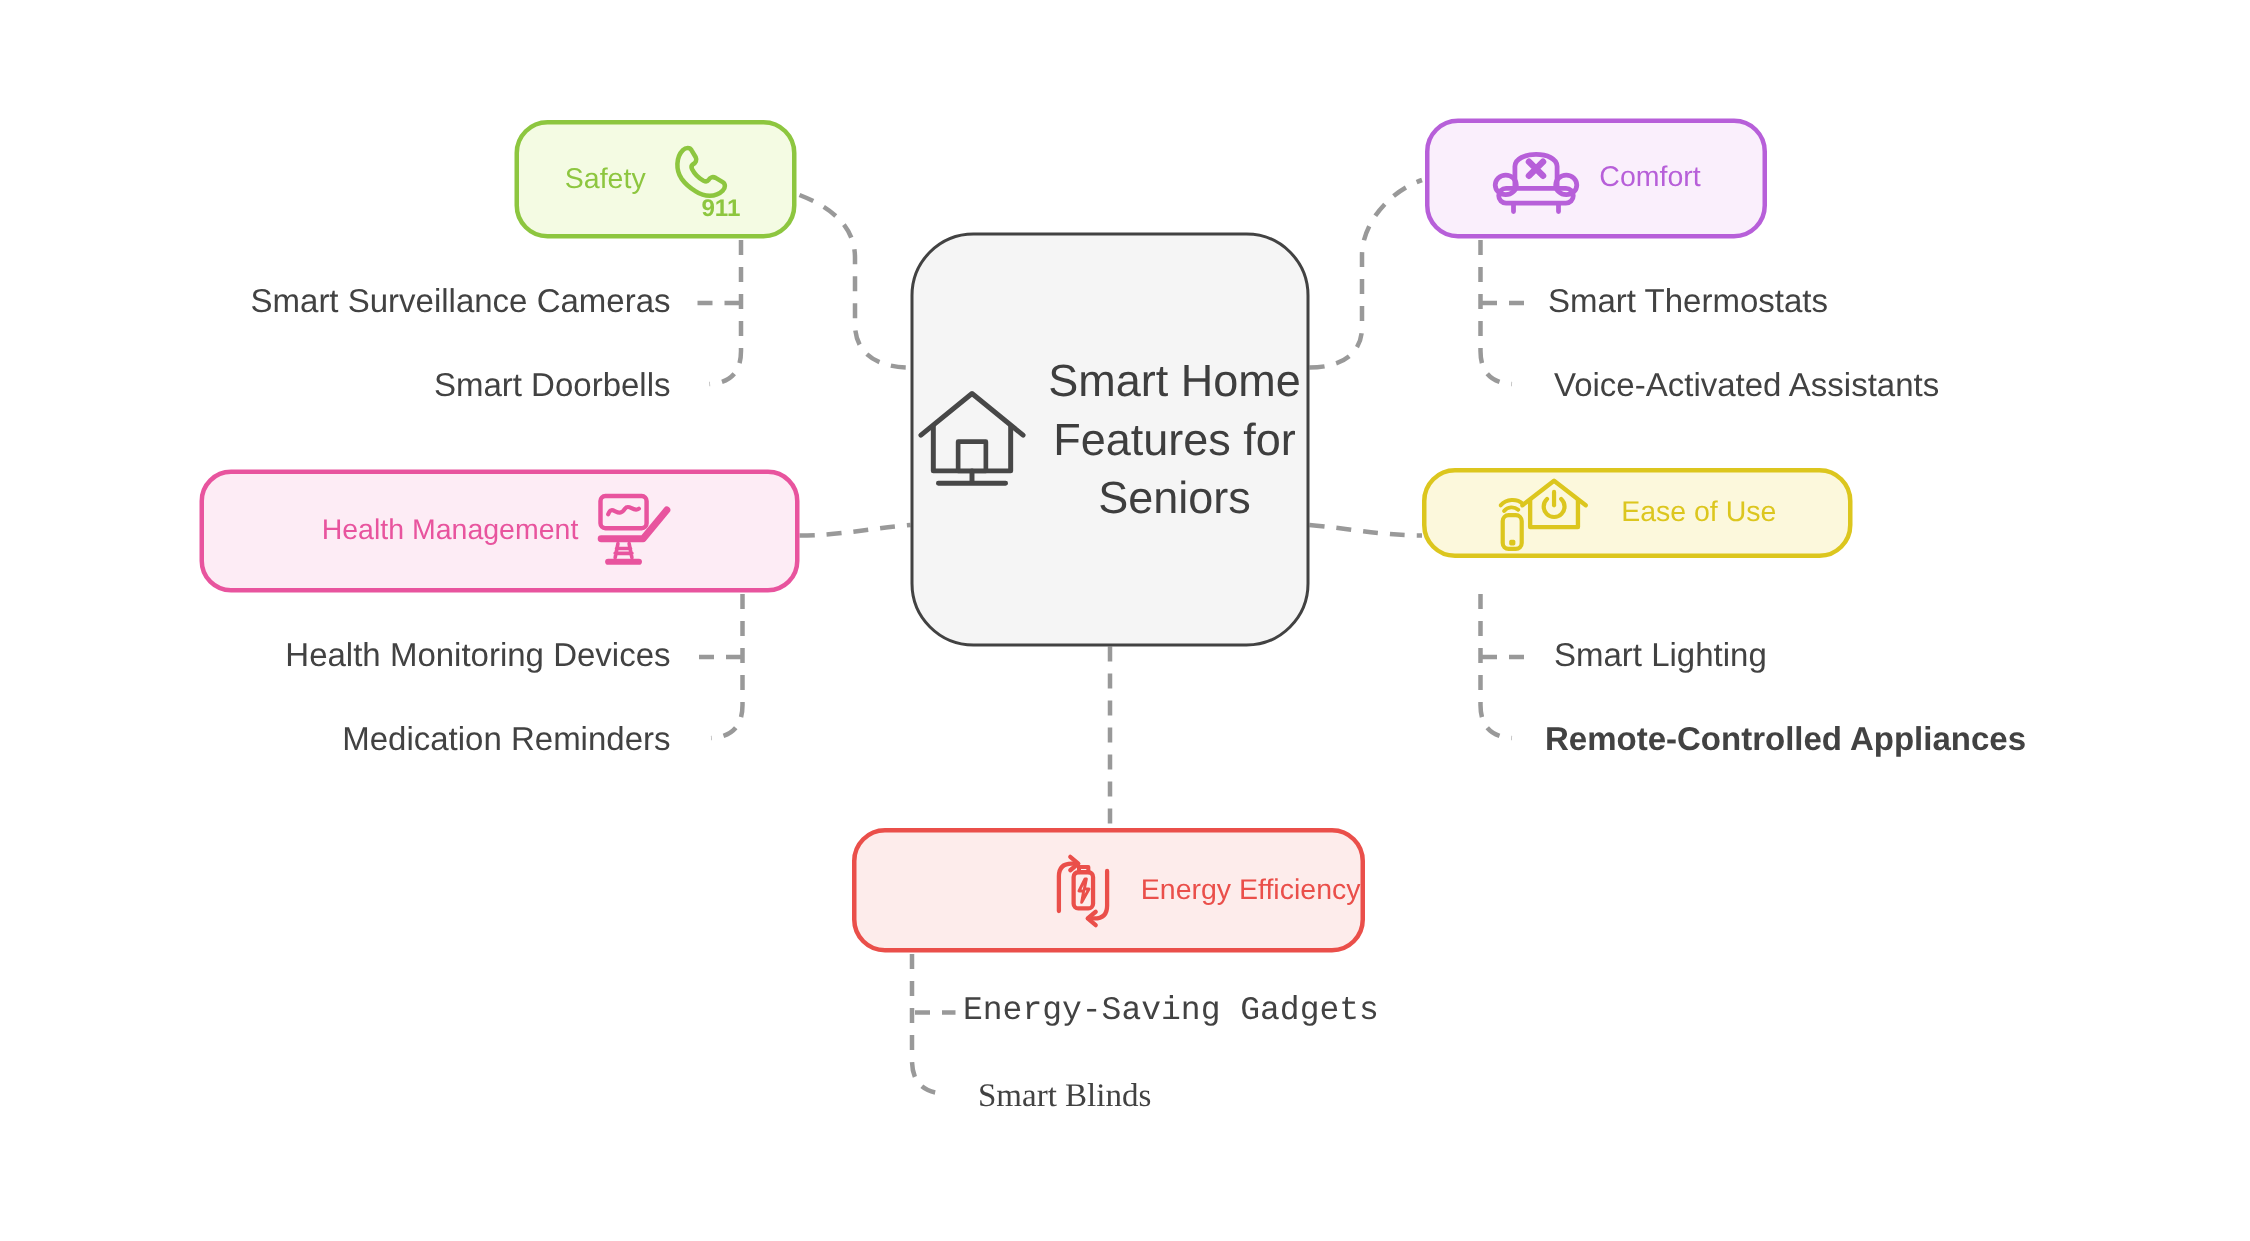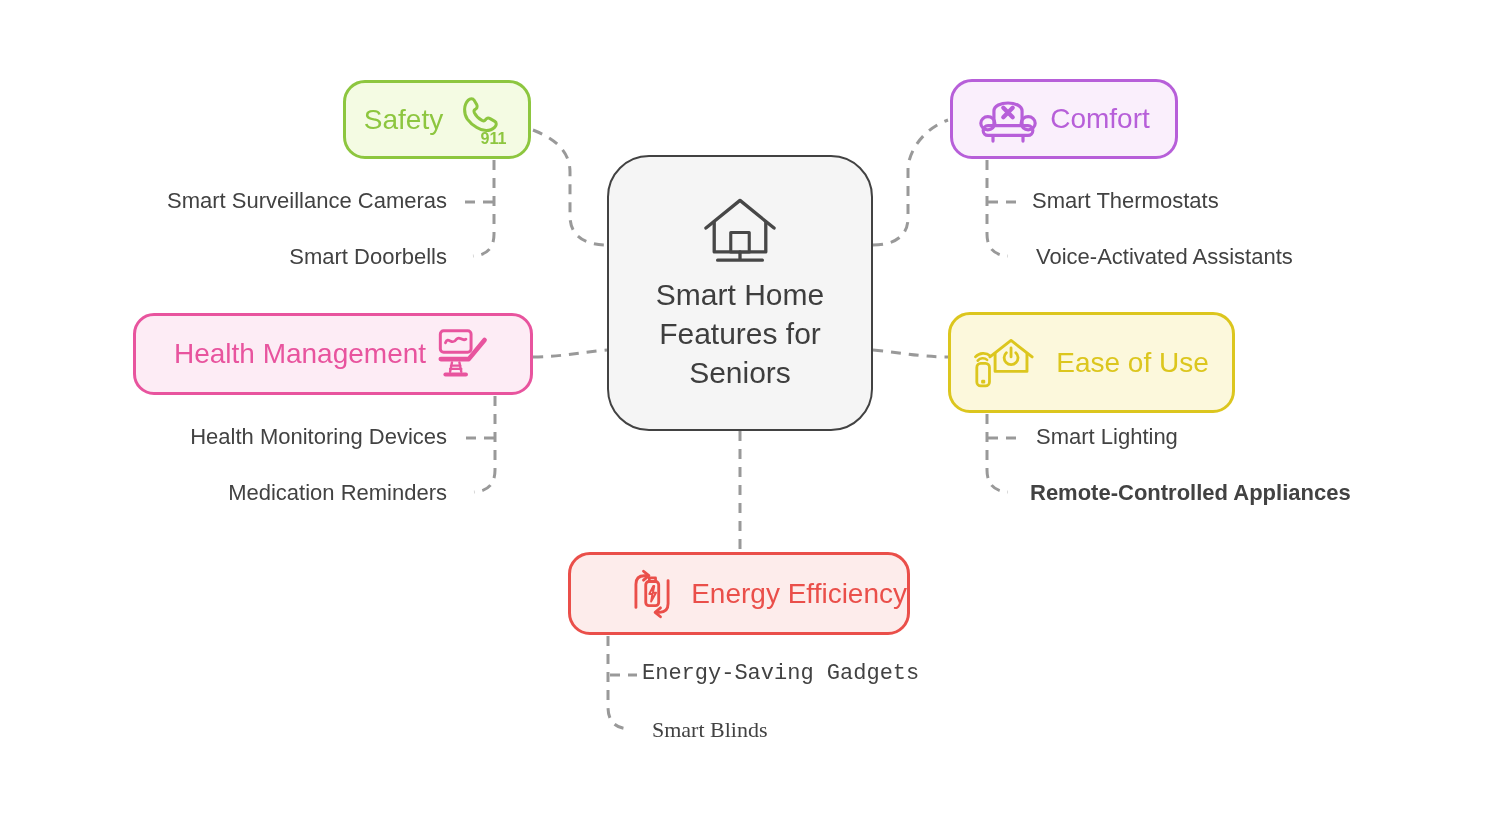--- a/index.html
+++ b/index.html
@@ -6,36 +6,36 @@
   #canvas {
     position:relative; width:1500px; height:827px; background:#ffffff; overflow:hidden;
     font-family:"Liberation Sans","DejaVu Sans",sans-serif;
   }
   #connectors { position:absolute; left:0; top:0; z-index:0; }
   .node { position:absolute; z-index:2; box-sizing:border-box; display:flex; align-items:center; justify-content:center; }
 
   .center-node {
     left:607px; top:155px; width:266px; height:276px;
     background:#f5f5f5; border:2.6px solid #424242; border-radius:42px;
-    flex-direction:column; gap:8px; color:#474747;
+    flex-direction:row; gap:8px; color:#474747;
   }
   .center-label {
     font-size:30px; line-height:39px; color:#3e3e3e; text-align:center; width:205px;
   }
 
   .branch-node {
     border:3px solid var(--accent); background:var(--fill); color:var(--accent);
     border-radius:22px; gap:12px;
   }
-  .branch-label { font-size:28px; white-space:nowrap; }
+  .branch-label { font-size:19px; white-space:nowrap; }
 
   .safety  { left:343px; top:80px;  width:188px; height:79px; }
   .comfort { left:950px; top:79px;  width:228px; height:80px; }
   .health  { left:133px; top:313px; width:400px; height:82px;border-radius:21px; }
-  .ease    { left:948px; top:312px; width:287px; height:101px; gap:22px; }
+  .ease    { left:948px; top:312px; width:287px; height:60px; gap:22px; }
   .energy  { left:568px; top:552px; width:342px; height:83px; gap:14px;justify-content:flex-end; }
 
   .leaf {
     position:absolute; z-index:2; font-size:22px; line-height:34px; color:#424242; white-space:nowrap;
   }
   .leaf.align-right { right:1053px; text-align:right; }
 
   svg.icon { display:block; flex:0 0 auto; }
   .i911 { font-weight:bold; font-size:17px; font-family:"Liberation Sans","DejaVu Sans",sans-serif; }
 </style>

